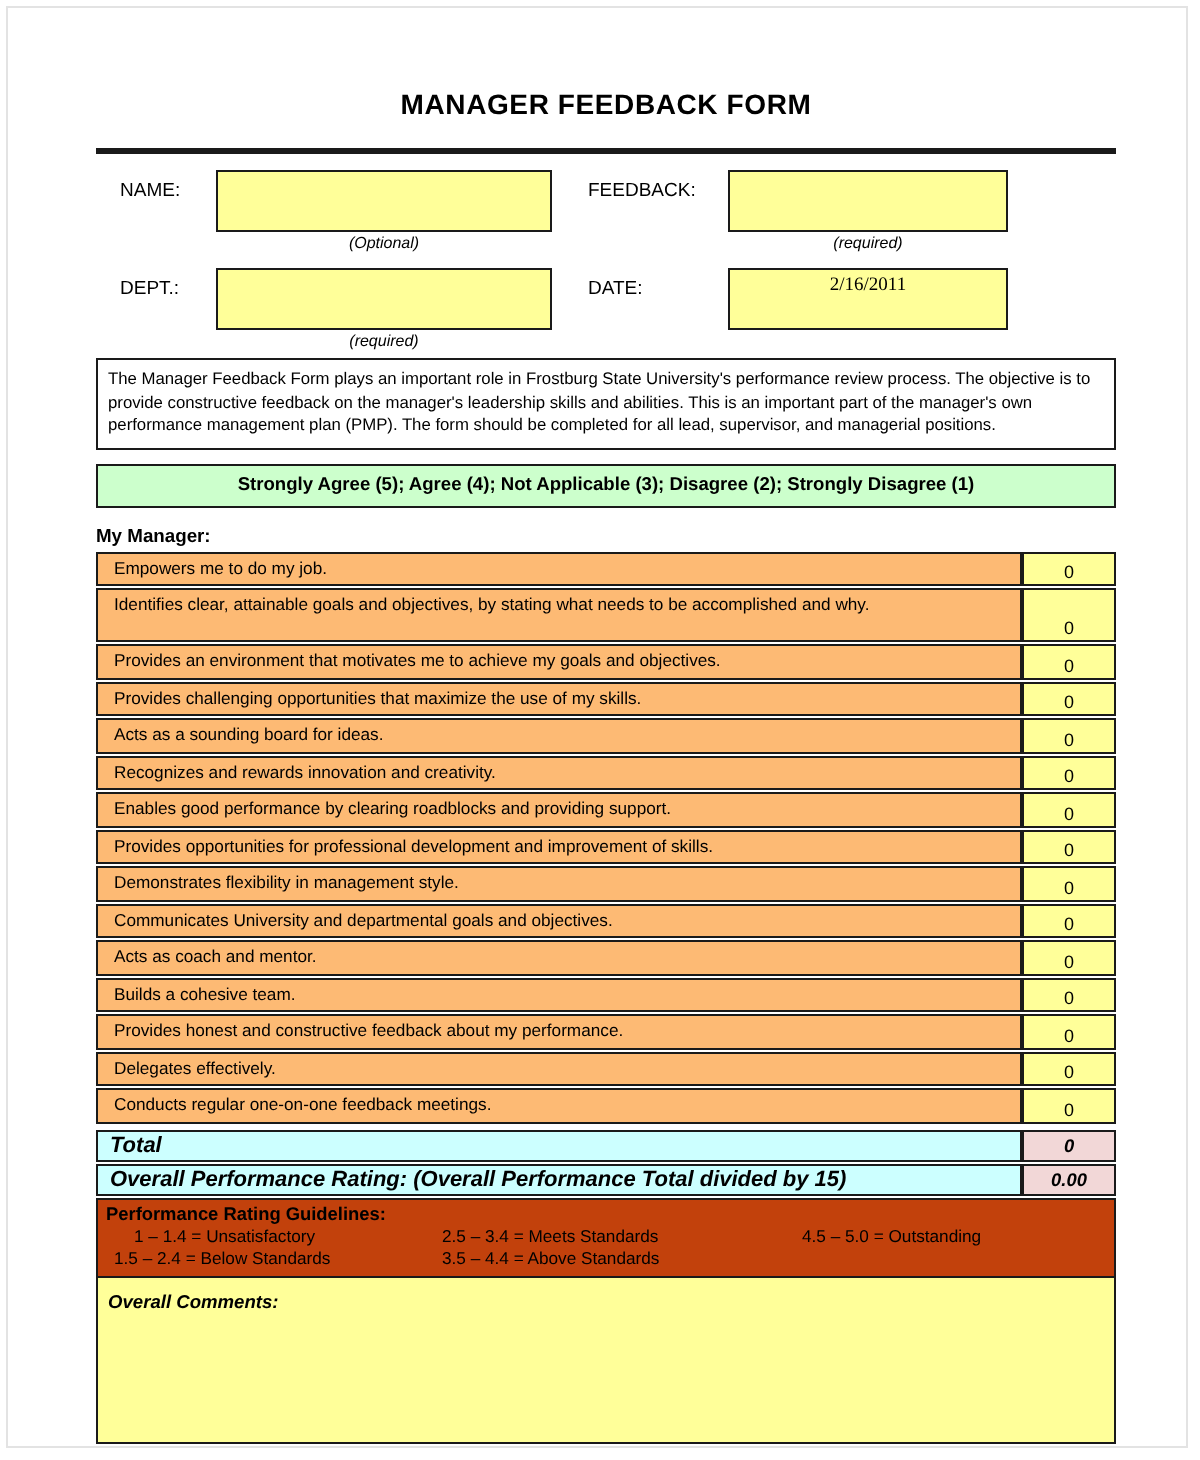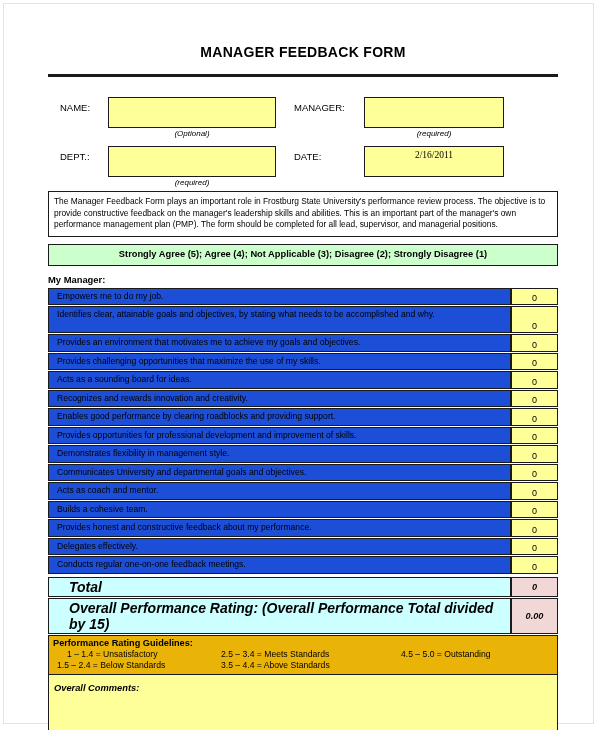--- a/index.html
+++ b/index.html
@@ -40,21 +40,21 @@
     padding-top: 10px;
   }
   .title-rule {
     margin-top: 14px;
     height: 0;
     border-top: 3px solid #1a1a1a;
   }
 
   
   .hdr {
-    margin-top: 20px;
+    margin-top: 8px;
   }
   .hdr-row {
     display: flex;
     align-items: flex-start;
   }
   .hdr-row + .hdr-row {
     margin-top: 8px;
   }
   .fld-group {
     display: flex;
@@ -143,21 +143,21 @@
   .stmt-table tr td {
     border: 1.4px solid #1a1a1a;
     box-sizing: border-box;
   }
   .stmt-text {
     font-size: 8.6px;
     color: #000;
     padding: 2px 4px 2px 8px;
     line-height: 11.5px;
     vertical-align: top;
-    background: #1d4ed8;
+    background: #fdba74;
   }
   .stmt-score {
     width: 47px;
     background: #ffff99;
     text-align: center;
     font-size: 9px;
     color: #000;
     vertical-align: bottom;
     padding: 0 0 1px 0;
   }
@@ -171,42 +171,42 @@
     border-spacing: 0 1.5px;
     margin-top: 1.5px;
   }
   .totals td {
     border: 1.4px solid #1a1a1a;
     box-sizing: border-box;
     height: 15px;
   }
   .tot-label {
     background: #ccffff;
-    font-size: 14px;
+    font-size: 11px;
     font-weight: bold;
     font-style: italic;
     color: #000;
-    padding-left: 20px;
+    padding-left: 6px;
   }
   .tot-value {
     width: 47px;
     background: #f2d7d7;
     text-align: center;
     font-size: 9.2px;
     font-weight: bold;
     font-style: italic;
     color: #000;
   }
 
   
   .guidelines {
     border: 1.4px solid #1a1a1a;
     border-bottom: none;
     padding: 1px 0 2px 4px;
-    background: #eab308;
+    background: #c2410c;
   }
   .guide-title {
     font-size: 9.2px;
     font-weight: bold;
     color: #000;
     line-height: 12px;
   }
   .guide-grid {
     position: relative;
     height: 23px;
@@ -250,21 +250,21 @@
     <div class="hdr">
       <div class="hdr-row">
         <div class="fld-group grp-name">
           <div class="fld-label">NAME:</div>
           <div class="fld-wrap">
             <div class="fld-box"></div>
             <div class="fld-note">(Optional)</div>
           </div>
         </div>
         <div class="fld-group grp-right">
-          <div class="fld-label">MANAGER:</div>
+          <div class="fld-label">FEEDBACK:</div>
           <div class="fld-wrap">
             <div class="fld-box"></div>
             <div class="fld-note">(required)</div>
           </div>
         </div>
       </div>
 
       <div class="hdr-row">
         <div class="fld-group grp-dept">
           <div class="fld-label">DEPT.:</div>

